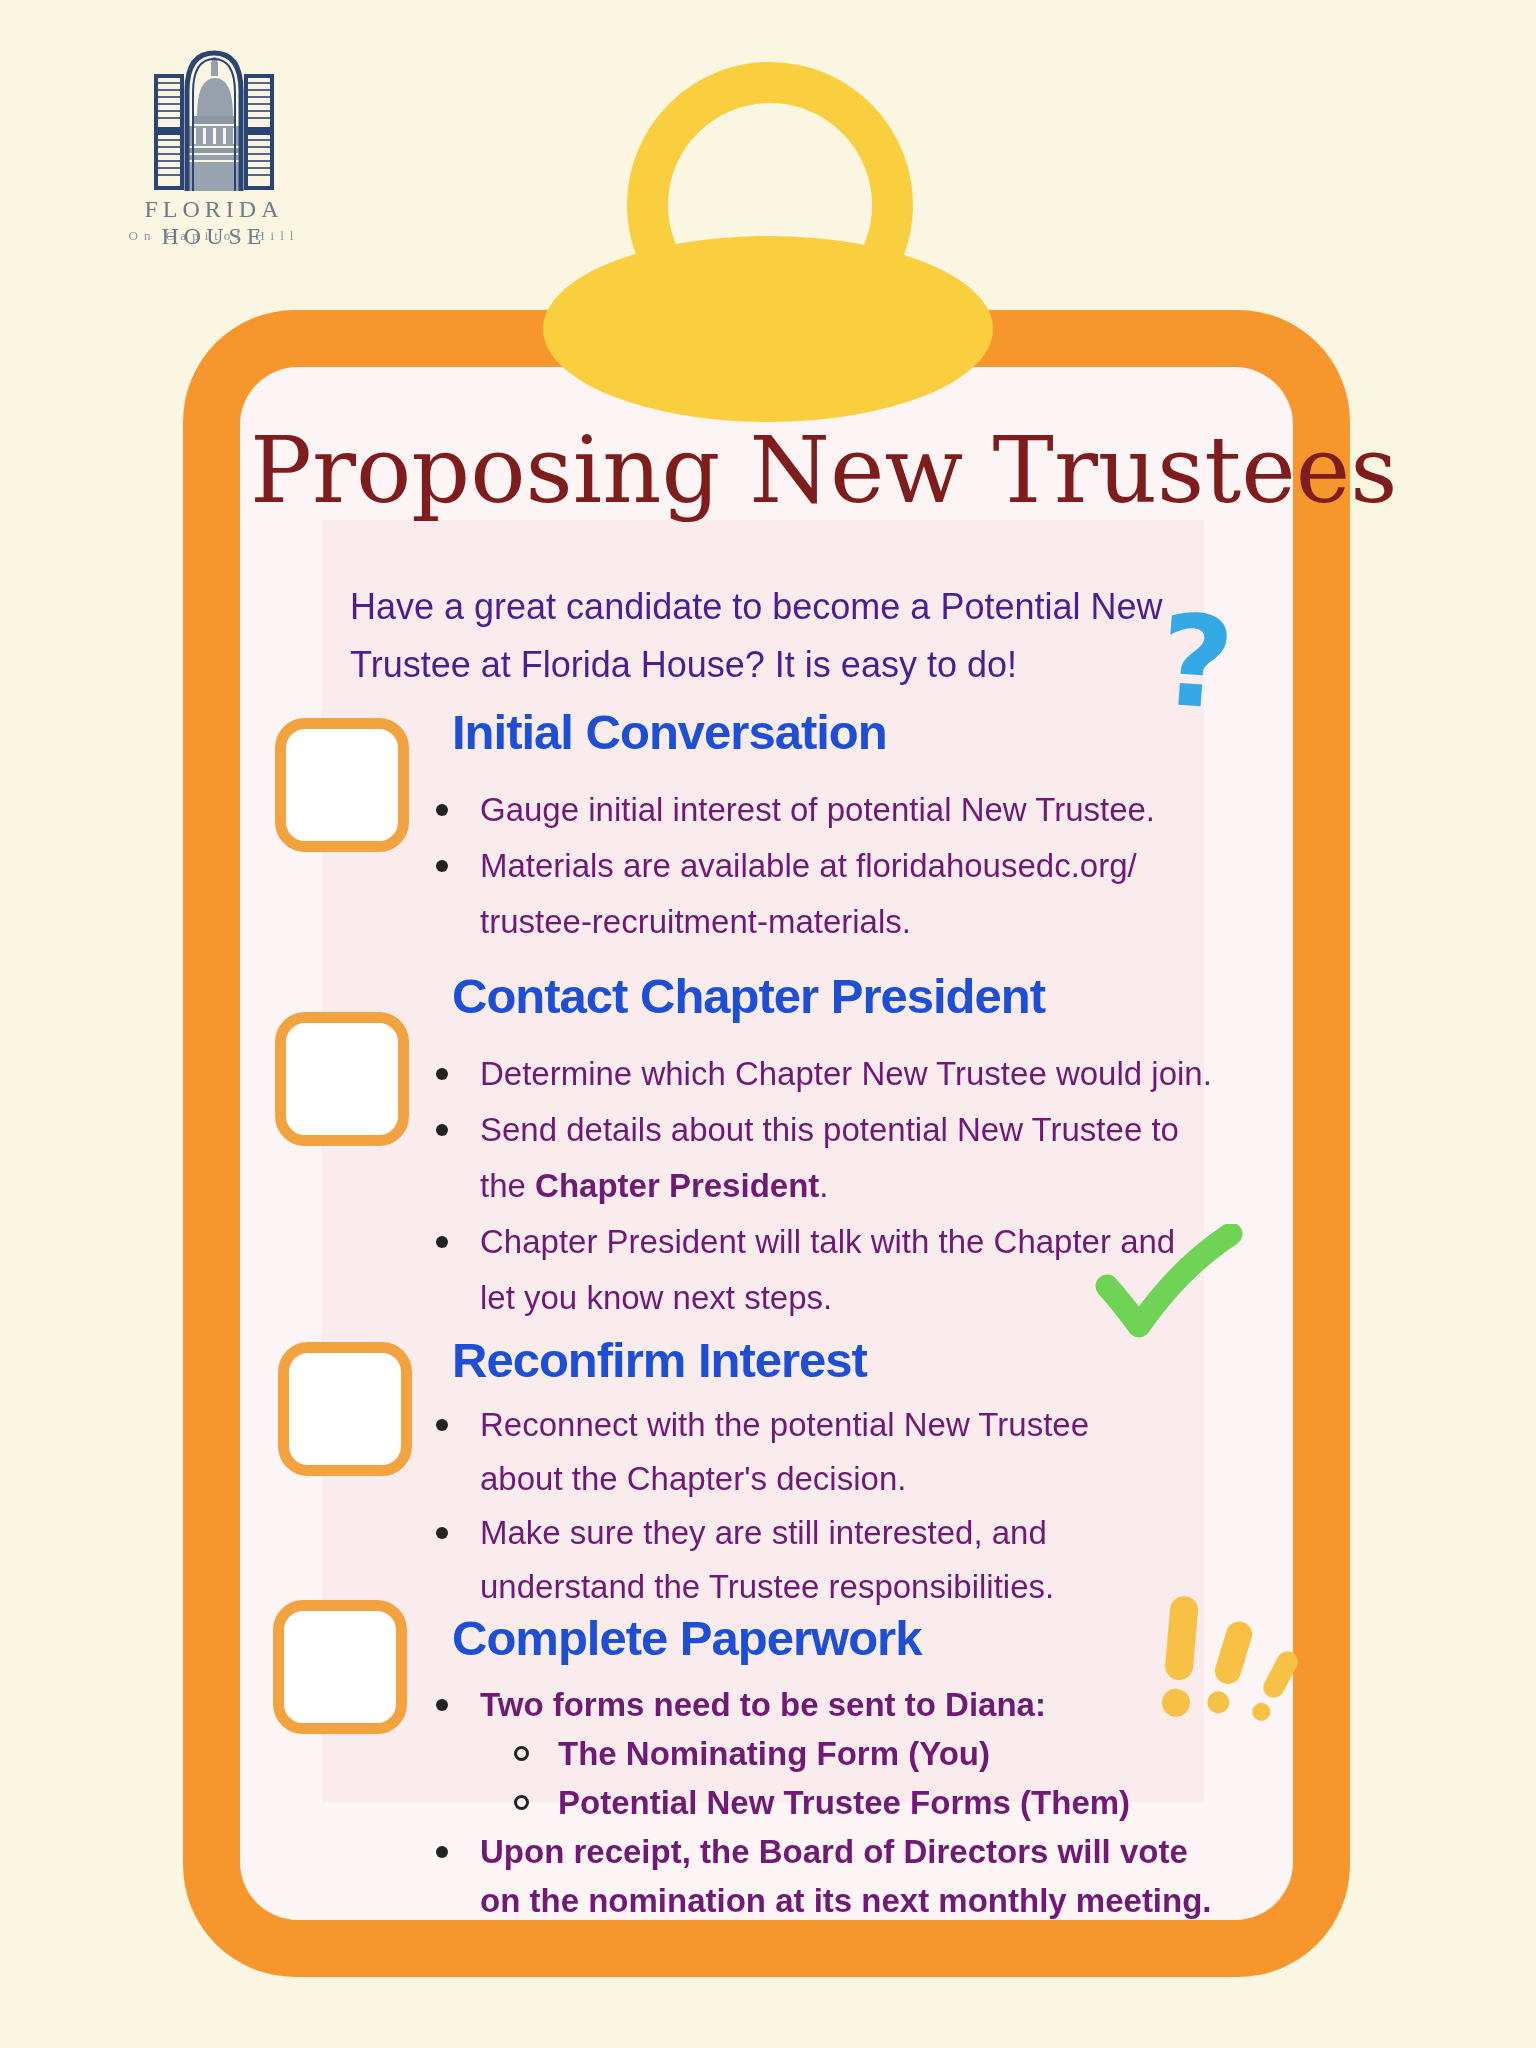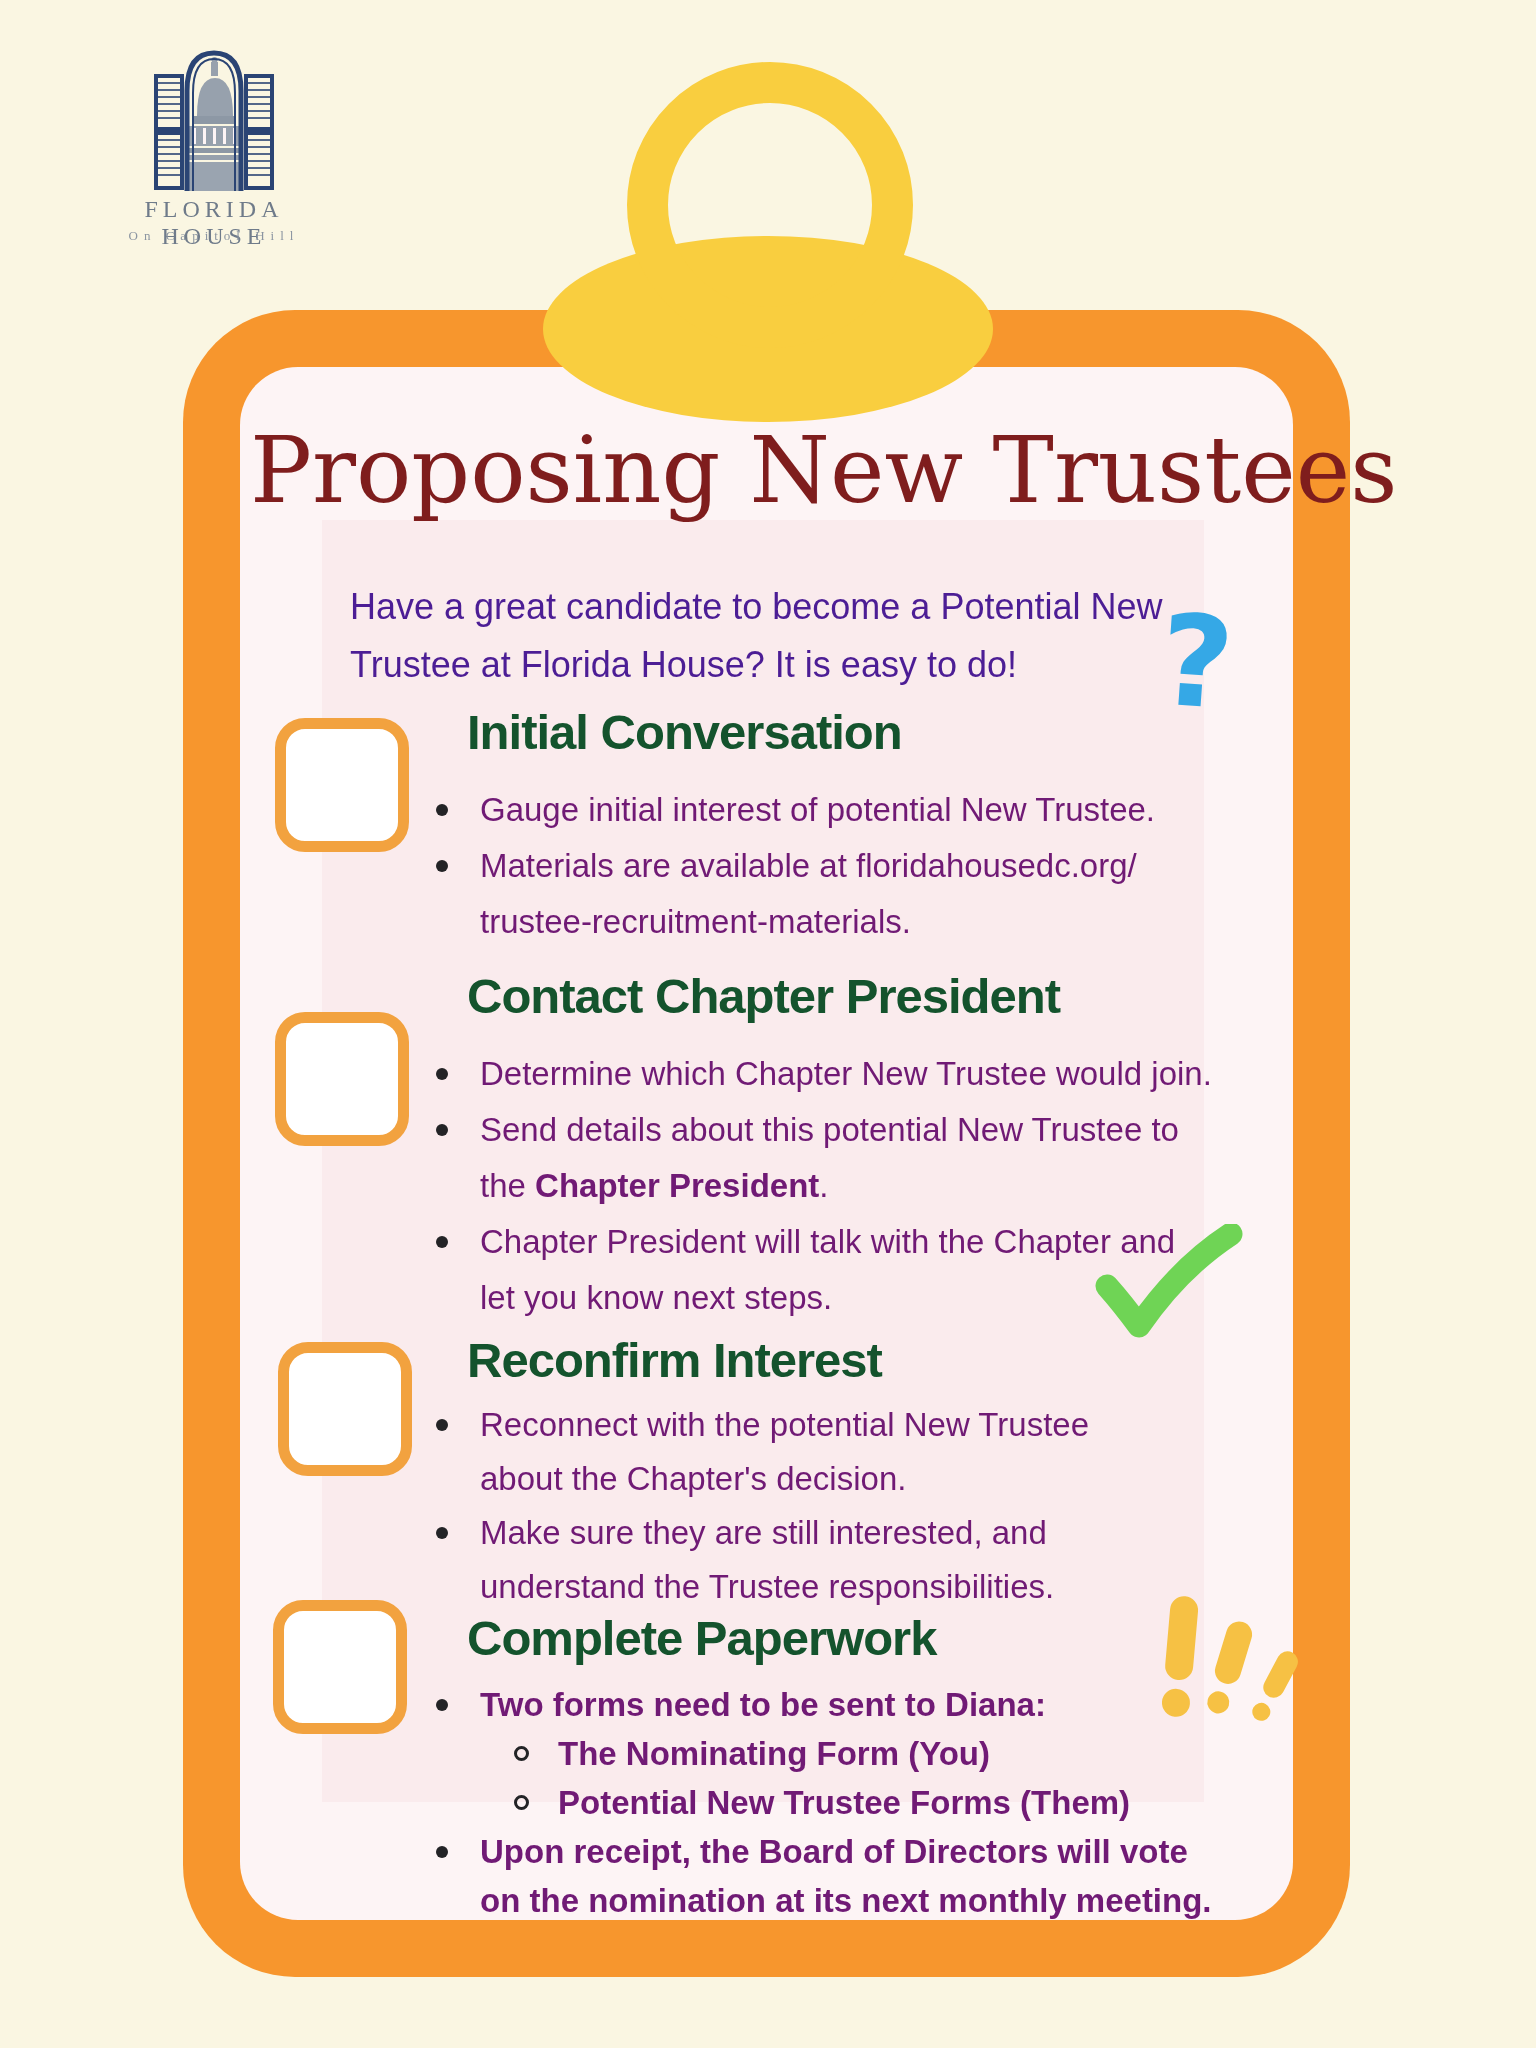--- a/index.html
+++ b/index.html
@@ -55,22 +55,22 @@
   #exc-2 .bar { width: 26px; height: 64px; }
   #exc-2 .pt  { width: 22px; height: 22px; margin-top: 9px; }
   #exc-3 { left: 114px; top: 54px; transform: rotate(28deg); }
   #exc-3 .bar { width: 21px; height: 50px; }
   #exc-3 .pt  { width: 18px; height: 18px; margin-top: 8px; }
 
   
   .checkbox { width: 134px; height: 134px; background: #ffffff;
               border: 11px solid #f2a23f; border-radius: 30px;
               box-sizing: border-box; }
-  .sec-heading { left: 467px; font-size: 49px; font-weight: bold;
-                 letter-spacing: -1px; color: #14532d; white-space: nowrap; }
+  .sec-heading { left: 452px; font-size: 49px; font-weight: bold;
+                 letter-spacing: -1px; color: #1d4ed8; white-space: nowrap; }
   .sec-lines { left: 434px; width: 860px; font-size: 33px; color: #701a75; }
   .sec-lines .line { position: relative; padding-left: 46px; height: 56px;
                      line-height: 56px; white-space: nowrap; }
   .sec-lines.tight-a .line { height: 54px; line-height: 54px; }
   .sec-lines.tight-b .line { height: 49px; line-height: 49px; }
   .line .dot { position: absolute; left: 2px; top: 50%; margin-top: -6px;
                width: 12px; height: 12px; border-radius: 50%; background: #232326; }
   .line.sub { padding-left: 124px; }
   .line .ringmark { position: absolute; left: 80px; top: 50%; margin-top: -8px;
                     width: 15px; height: 15px; border: 3px solid #232326;

